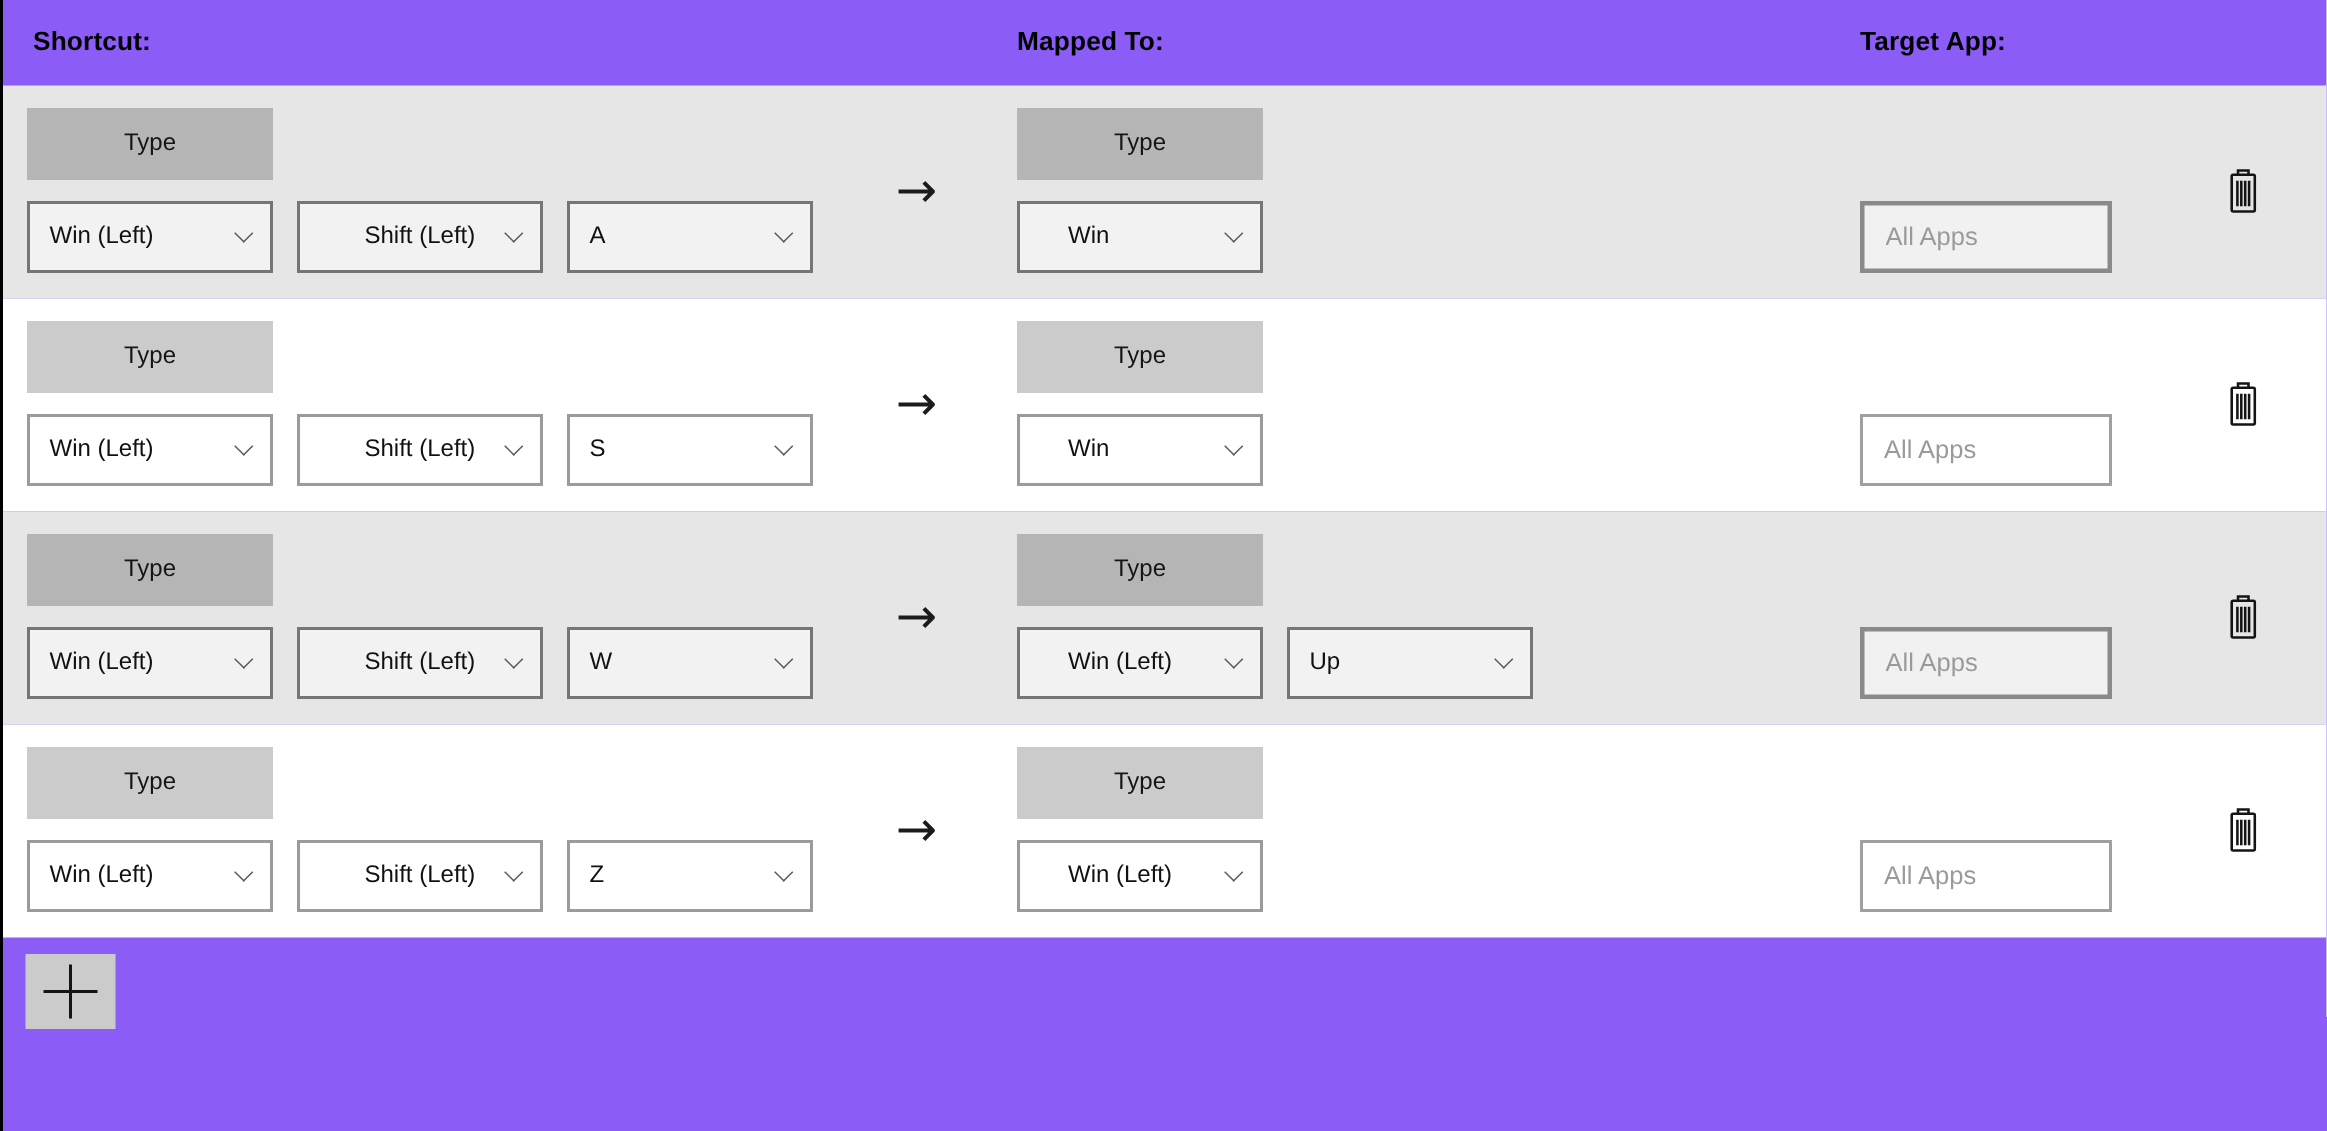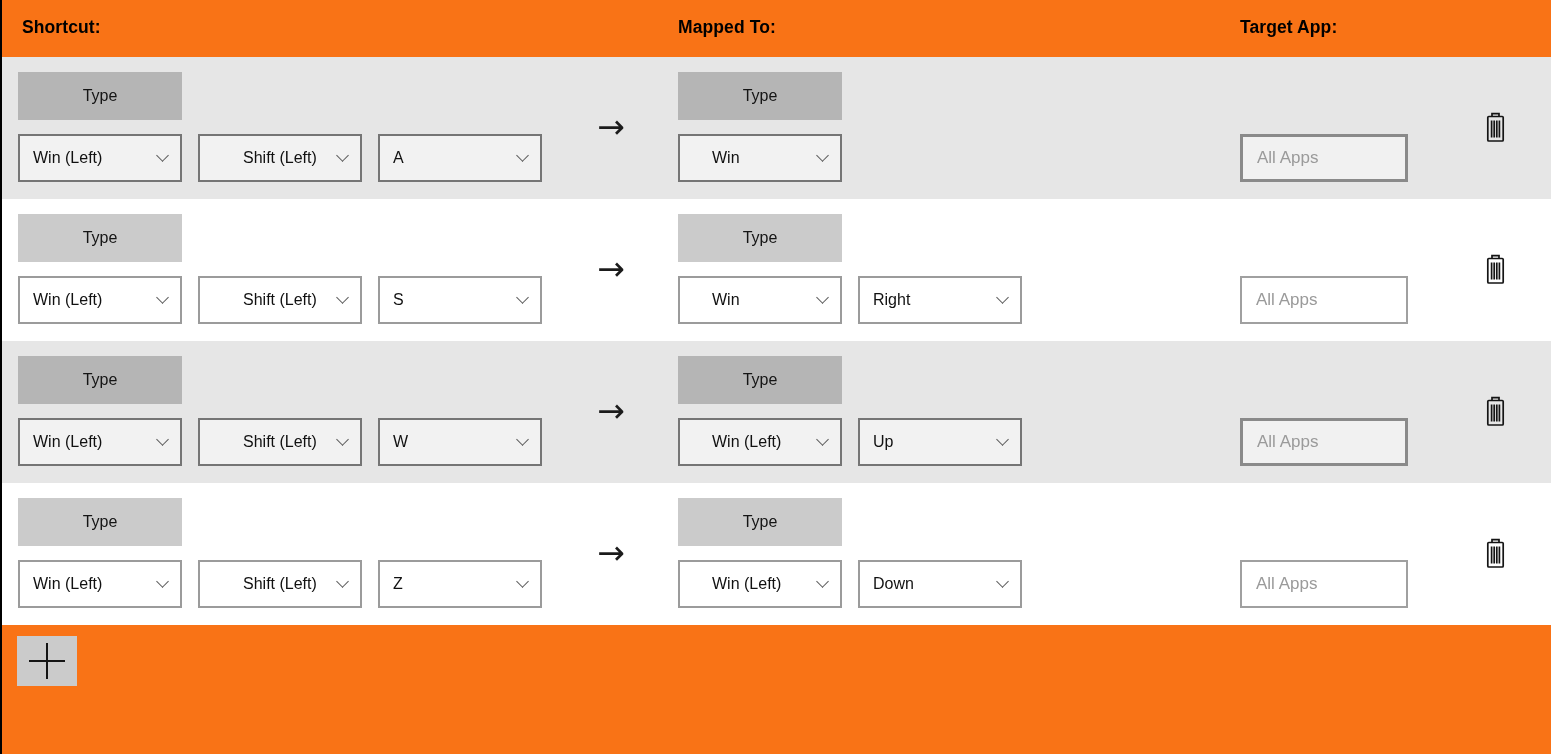--- a/index.html
+++ b/index.html
@@ -1,18 +1,18 @@
 <!DOCTYPE html>
 <html><head>
 <meta charset="utf-8">
 <style>
   * { margin:0; padding:0; box-sizing:border-box; }
   html,body { background:#fff; }
   body { font-family:"Liberation Sans", sans-serif; }
-  .screen { position:relative; width:1551px; height:754px; background:#f97316; overflow:hidden; }
+  .screen { position:relative; width:1551px; height:754px; background:#8b5cf6; overflow:hidden; }
 
   .left-edge { position:absolute; left:0; top:0; width:2px; height:754px; background:#000; }
 
   .col-header { position:absolute; top:17px; font-size:17.5px; font-weight:700; color:#000; letter-spacing:.1px; }
   .hdr-shortcut { left:22px; }
   .hdr-mapped   { left:678px; }
   .hdr-target   { left:1240px; }
 
   .row { position:absolute; left:2px; right:0; height:142px; background:#ffffff; }
   .row.alt { background:#e6e6e6; }
@@ -110,24 +110,20 @@
     <div class="dd s3">
       <span class="dd-text">S</span>
       <span class="chev"></span>
     </div>
     <div class="arrow">→</div>
     <button class="type-btn right-col">Type</button>
     <div class="dd m1">
       <span class="dd-text">Win</span>
       <span class="chev"></span>
     </div>
-    <div class="dd m2">
-      <span class="dd-text">Right</span>
-      <span class="chev"></span>
-    </div>
     <input class="target-input" type="text" placeholder="All Apps" style="">
     <button class="trash-btn">
       <svg width="25" height="31" viewBox="0 0 25 31" fill="none" stroke="#141414" stroke-width="1.7">
         <path d="M9 4.5 V1.6 H16 V4.5"></path>
         <rect x="4.8" y="4.5" width="15.4" height="24.5" rx="1"></rect>
         <line x1="8.6" y1="8.5" x2="8.6" y2="25.5"></line>
         <line x1="11.2" y1="8.5" x2="11.2" y2="25.5"></line>
         <line x1="13.8" y1="8.5" x2="13.8" y2="25.5"></line>
         <line x1="16.4" y1="8.5" x2="16.4" y2="25.5"></line>
       </svg>
@@ -182,24 +178,20 @@
       <span class="chev"></span>
     </div>
     <div class="dd s3">
       <span class="dd-text">Z</span>
       <span class="chev"></span>
     </div>
     <div class="arrow">→</div>
     <button class="type-btn right-col">Type</button>
     <div class="dd m1">
       <span class="dd-text">Win (Left)</span>
-      <span class="chev"></span>
-    </div>
-    <div class="dd m2">
-      <span class="dd-text">Down</span>
       <span class="chev"></span>
     </div>
     <input class="target-input" type="text" placeholder="All Apps" style="">
     <button class="trash-btn">
       <svg width="25" height="31" viewBox="0 0 25 31" fill="none" stroke="#141414" stroke-width="1.7">
         <path d="M9 4.5 V1.6 H16 V4.5"></path>
         <rect x="4.8" y="4.5" width="15.4" height="24.5" rx="1"></rect>
         <line x1="8.6" y1="8.5" x2="8.6" y2="25.5"></line>
         <line x1="11.2" y1="8.5" x2="11.2" y2="25.5"></line>
         <line x1="13.8" y1="8.5" x2="13.8" y2="25.5"></line>

